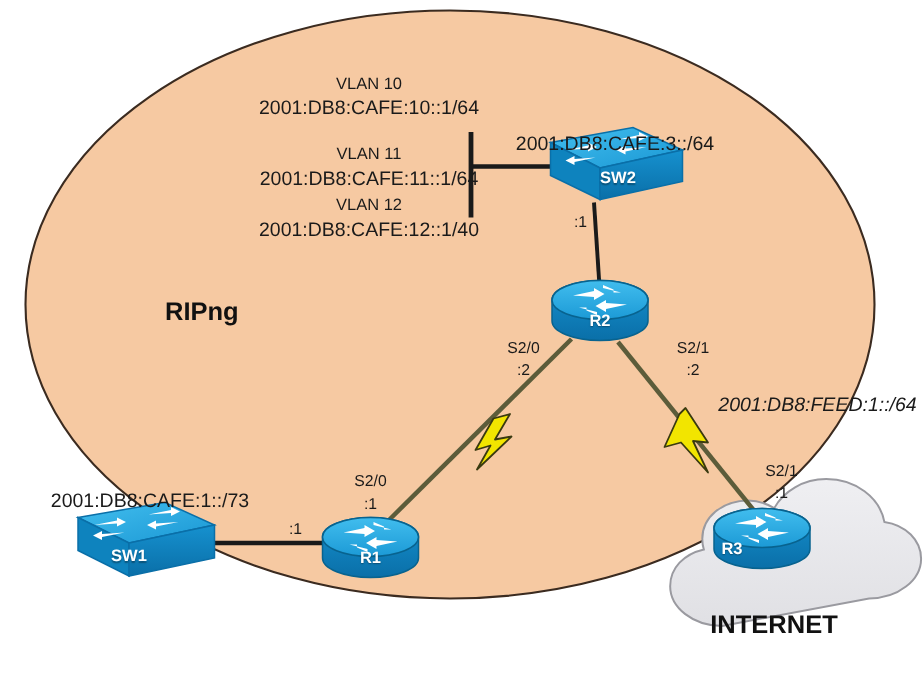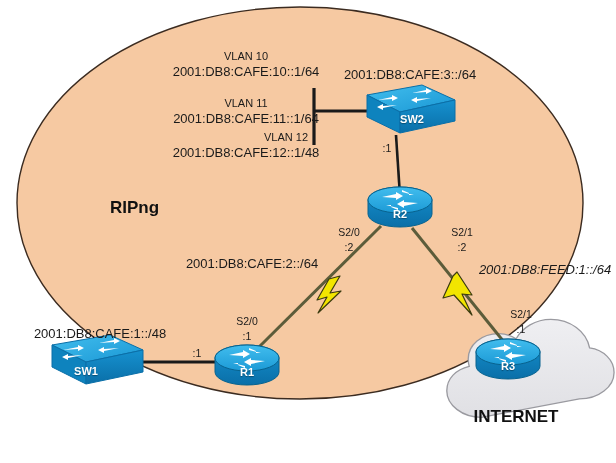--- a/index.html
+++ b/index.html
@@ -180,30 +180,29 @@
   </svg>
 
   <div class="area-lbl" style="left:110px; top:198px;">RIPng</div>
 
   <div class="lbl lbl-center" style="left:246px; top:50px;">VLAN 10</div>
   <div class="lbl lbl-center net-lbl" style="left:246px; top:65px;">2001:DB8:CAFE:10::1/64</div>
 
   <div class="lbl lbl-center" style="left:246px; top:97px;">VLAN 11</div>
   <div class="lbl lbl-center net-lbl" style="left:246px; top:112px;">2001:DB8:CAFE:11::1/64</div>
 
-  <div class="lbl lbl-center" style="left:246px; top:131px;margin-left:40px;">VLAN 12</div>
-  <div class="lbl lbl-center net-lbl" style="left:246px; top:146px;">2001:DB8:CAFE:12::1/48</div>
-
-  <div class="lbl lbl-center net-lbl" style="left:410px; top:68px;">2001:DB8:CAFE:3::/64</div>
-
-  <div class="lbl lbl-center net-lbl" style="left:252px; top:257px;">2001:DB8:CAFE:2::/64</div>
+  <div class="lbl lbl-center" style="left:246px; top:131px;">VLAN 12</div>
+  <div class="lbl lbl-center net-lbl" style="left:246px; top:146px;">2001:DB8:CAFE:12::1/40</div>
+
+  <div class="lbl lbl-center net-lbl" style="left:410px; top:89px;">2001:DB8:CAFE:3::/64</div>
+
 
   <div class="lbl lbl-center net-lbl" style="left:545px; top:263px;font-style:italic;">2001:DB8:FEED:1::/64</div>
 
-  <div class="lbl lbl-center net-lbl" style="left:100px; top:327px;">2001:DB8:CAFE:1::/48</div>
+  <div class="lbl lbl-center net-lbl" style="left:100px; top:327px;">2001:DB8:CAFE:1::/73</div>
 
   <div class="lbl lbl-center iface-lbl" style="left:387px; top:142px;">:1</div>
 
   <div class="lbl lbl-center iface-lbl" style="left:349px; top:226px;">S2/0</div>
   <div class="lbl lbl-center iface-lbl" style="left:349px; top:241px;">:2</div>
 
   <div class="lbl lbl-center iface-lbl" style="left:462px; top:226px;">S2/1</div>
   <div class="lbl lbl-center iface-lbl" style="left:462px; top:241px;">:2</div>
 
   <div class="lbl lbl-center iface-lbl" style="left:247px; top:315px;">S2/0</div>
@@ -211,17 +210,17 @@
 
   <div class="lbl lbl-center iface-lbl" style="left:197px; top:347px;">:1</div>
 
   <div class="lbl lbl-center iface-lbl" style="left:521px; top:308px;">S2/1</div>
   <div class="lbl lbl-center iface-lbl" style="left:521px; top:323px;">:1</div>
 
   <div class="dev-lbl" style="left:400px; top:113px;padding-left:24px;">SW2</div>
   <div class="dev-lbl" style="left:86px; top:365px;text-align:right;">SW1</div>
   <div class="dev-lbl" style="left:400px; top:208px;">R2</div>
   <div class="dev-lbl" style="left:247px; top:366px;">R1</div>
-  <div class="dev-lbl" style="left:508px; top:360px;">R3</div>
+  <div class="dev-lbl" style="left:488px; top:360px;">R3</div>
 
   <div class="cloud-lbl" style="left:516px; top:407px;">INTERNET</div>
 
 </div>
 
 </body></html>

